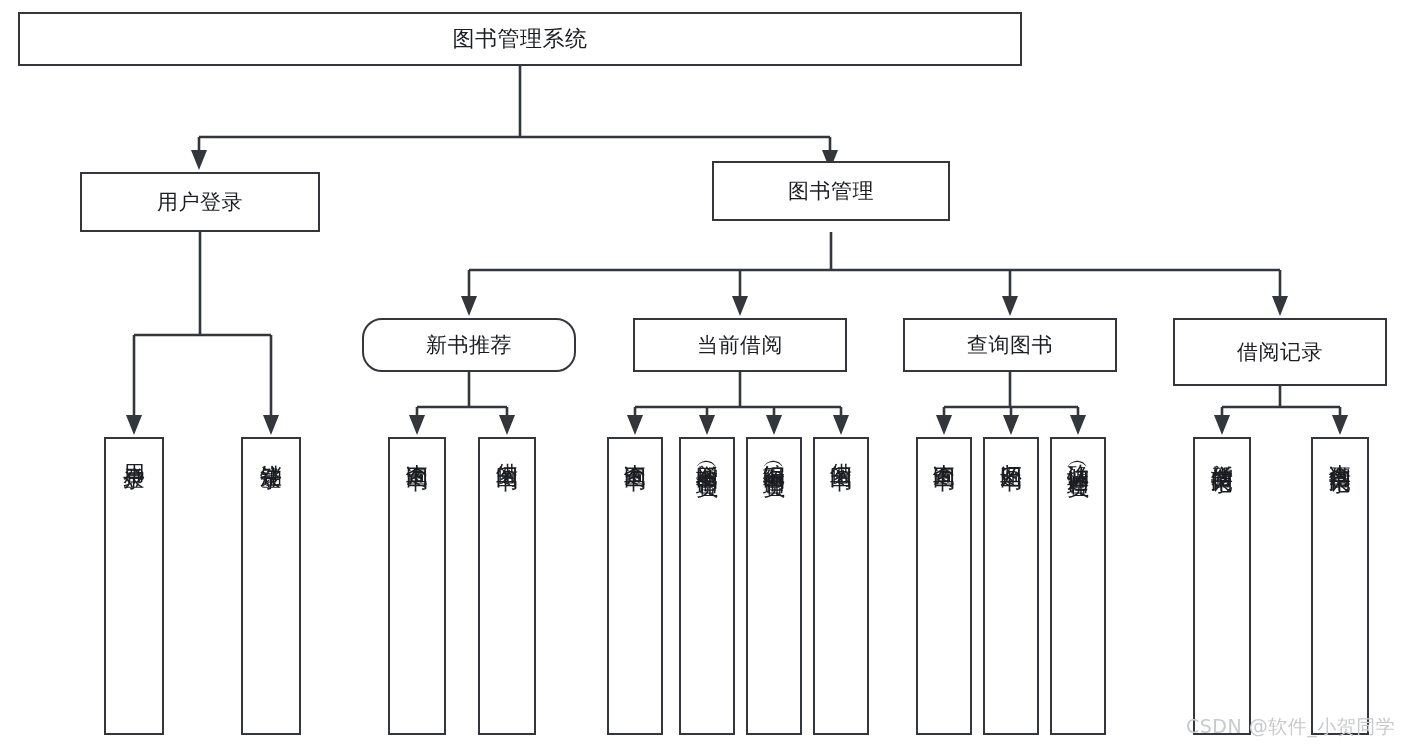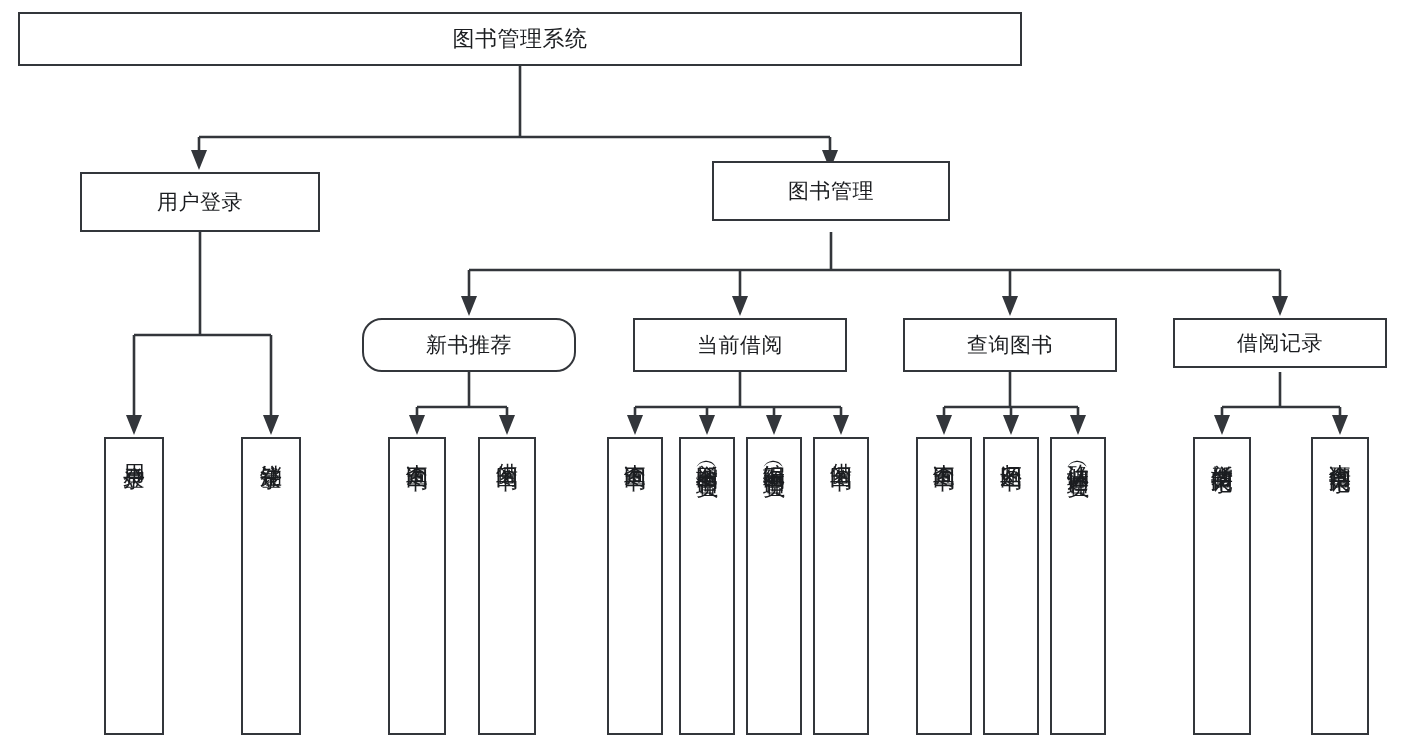--- a/index.html
+++ b/index.html
@@ -132,21 +132,21 @@
       </div>
       <div class="node horizontal" style="left: 362px; top: 318px; width: 214px; height: 54px; border-radius: 20px;">
         <span class="label">新书推荐</span>
       </div>
       <div class="node horizontal" style="left: 633px; top: 318px; width: 214px; height: 54px;">
         <span class="label">当前借阅</span>
       </div>
       <div class="node horizontal" style="left: 903px; top: 318px; width: 214px; height: 54px;">
         <span class="label">查询图书</span>
       </div>
-      <div class="node horizontal" style="left: 1173px; top: 318px; width: 214px; height: 50px;">
+      <div class="node horizontal" style="left: 1173px; top: 318px; width: 214px; height: 68px;">
         <span class="label">借阅记录</span>
       </div>
       <div class="node vertical" style="left: 104px; top: 437px; width: 60px; height: 298px;">
         <span class="label">用户登录</span>
       </div>
       <div class="node vertical" style="left: 241px; top: 437px; width: 60px; height: 298px;">
         <span class="label">注销登录</span>
       </div>
       <div class="node vertical" style="left: 388px; top: 437px; width: 58px; height: 298px;">
         <span class="label">查询图书</span>
@@ -175,13 +175,14 @@
       <div class="node vertical" style="left: 1050px; top: 437px; width: 56px; height: 298px;">
         <span class="label">确认归还（管理员）</span>
       </div>
       <div class="node vertical" style="left: 1193px; top: 437px; width: 58px; height: 298px;">
         <span class="label">新增借阅记录</span>
       </div>
       <div class="node vertical" style="left: 1311px; top: 437px; width: 58px; height: 298px;">
         <span class="label">查询借阅记录</span>
       </div>
     </div>
+  <div id="watermark">CSDN @软件_小贺同学</div>
 </div>
 
 </body></html>

